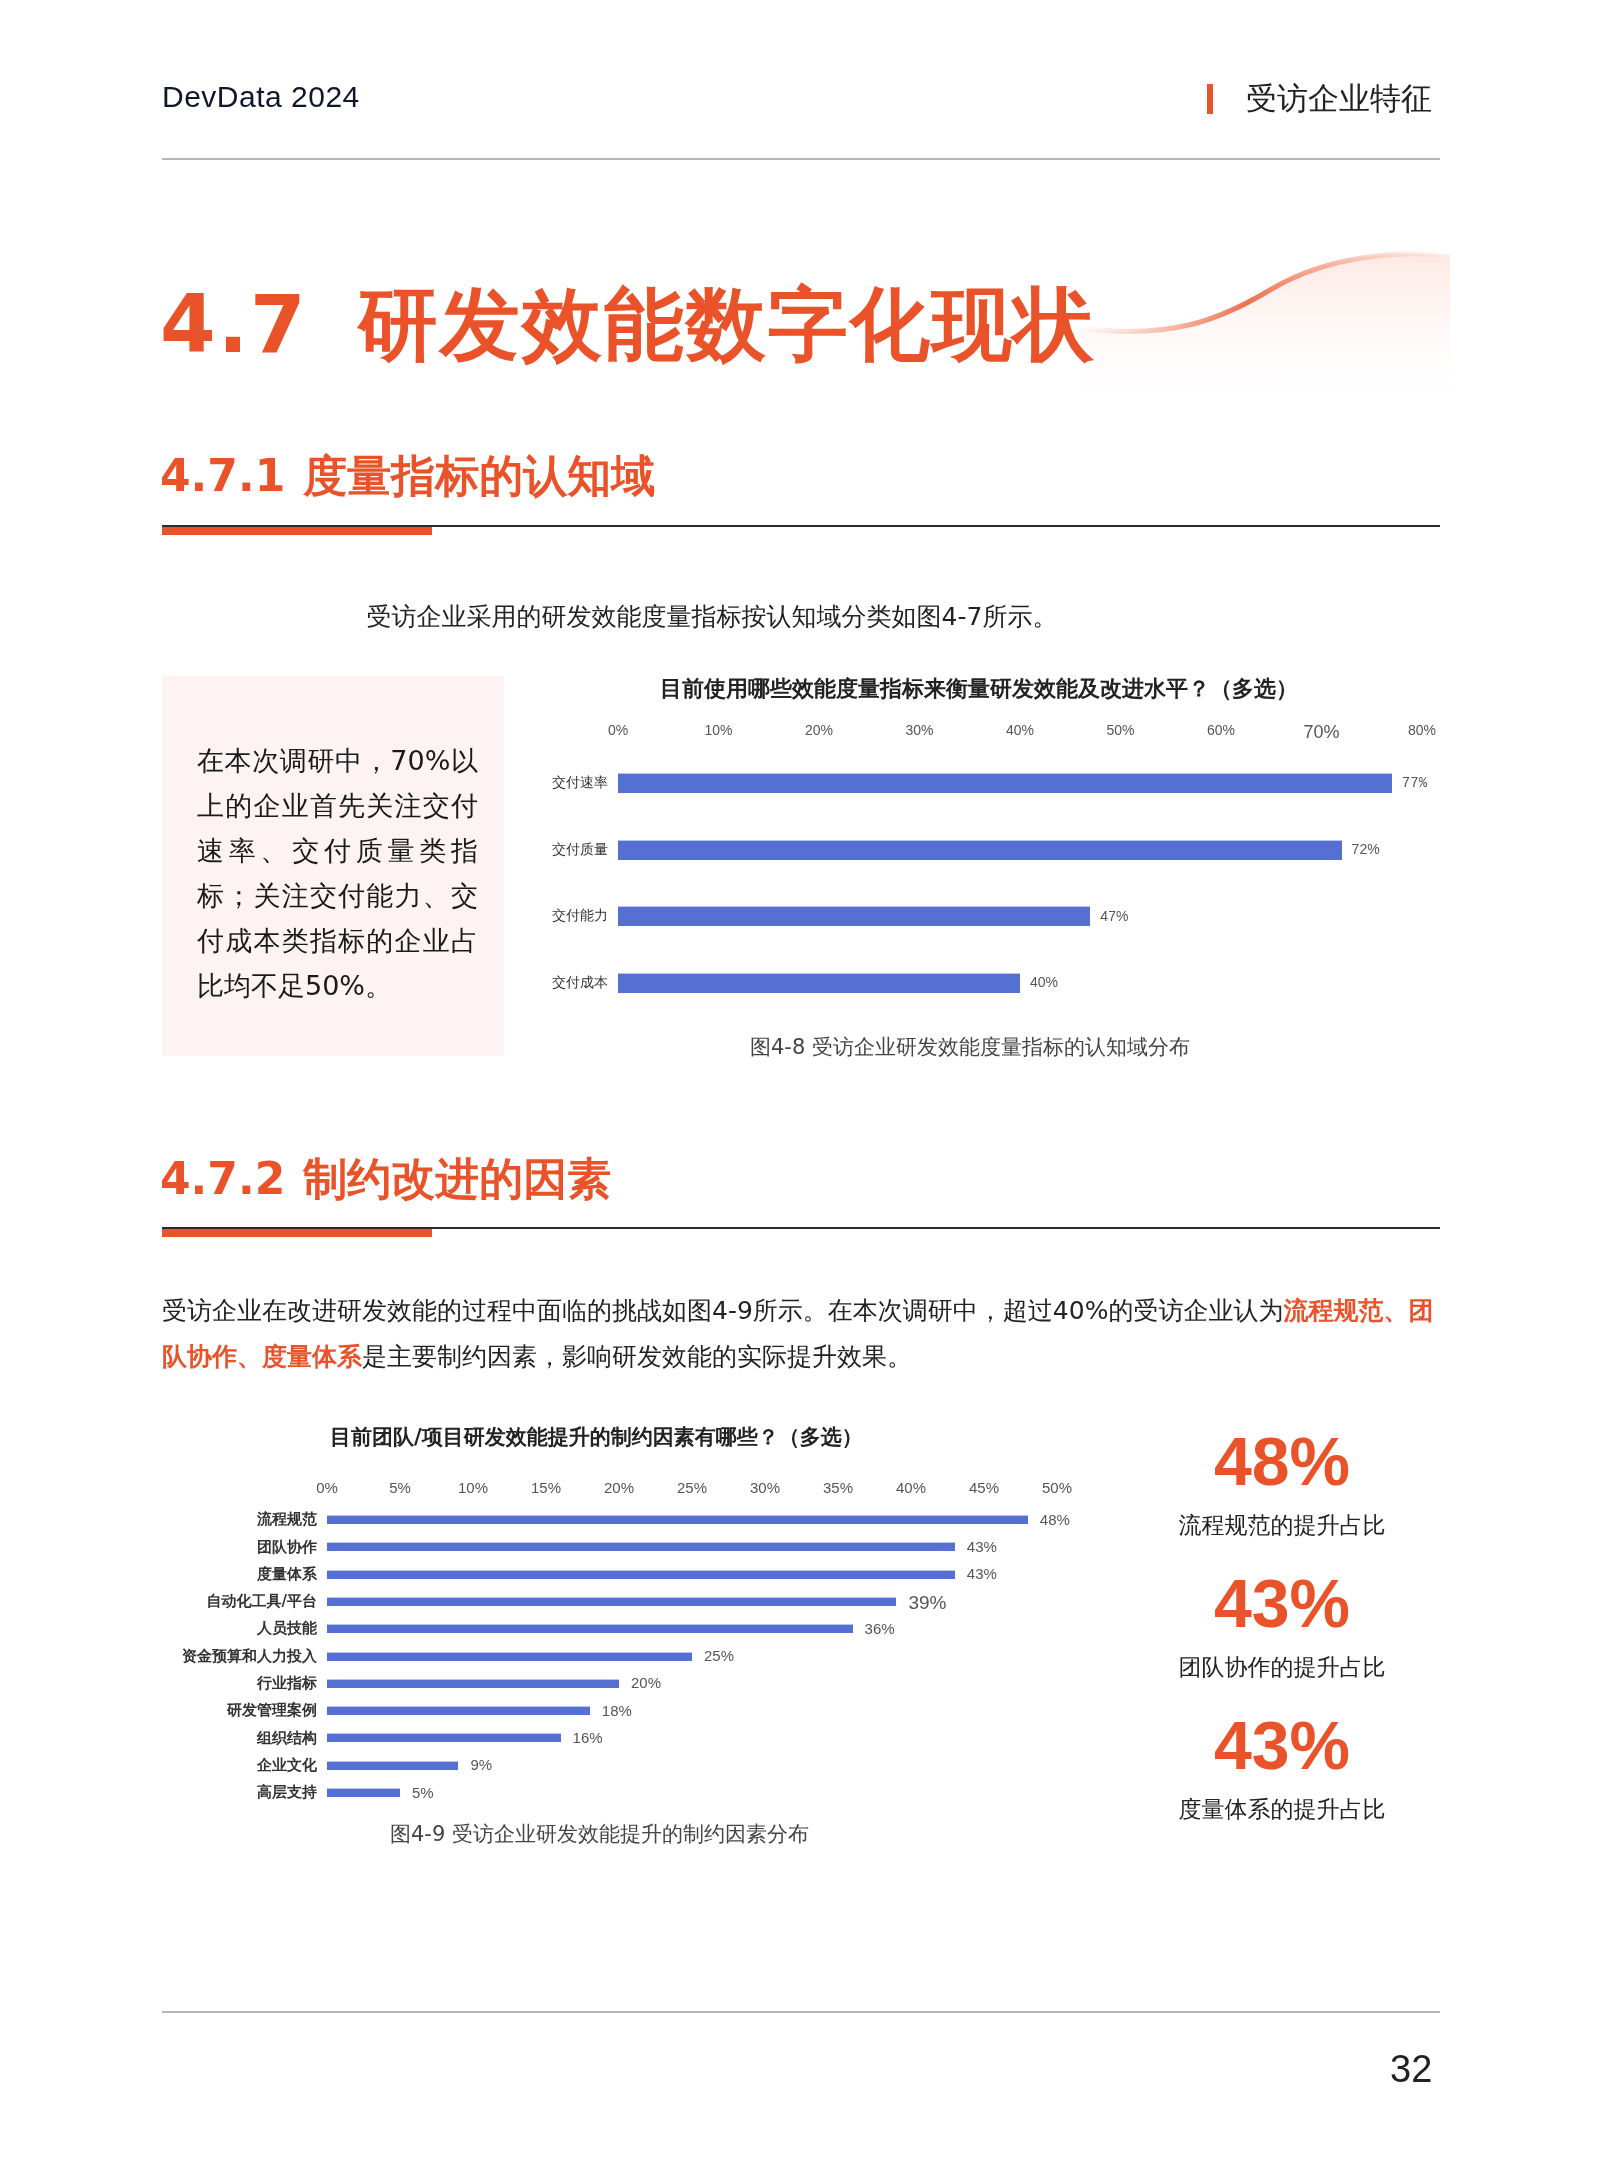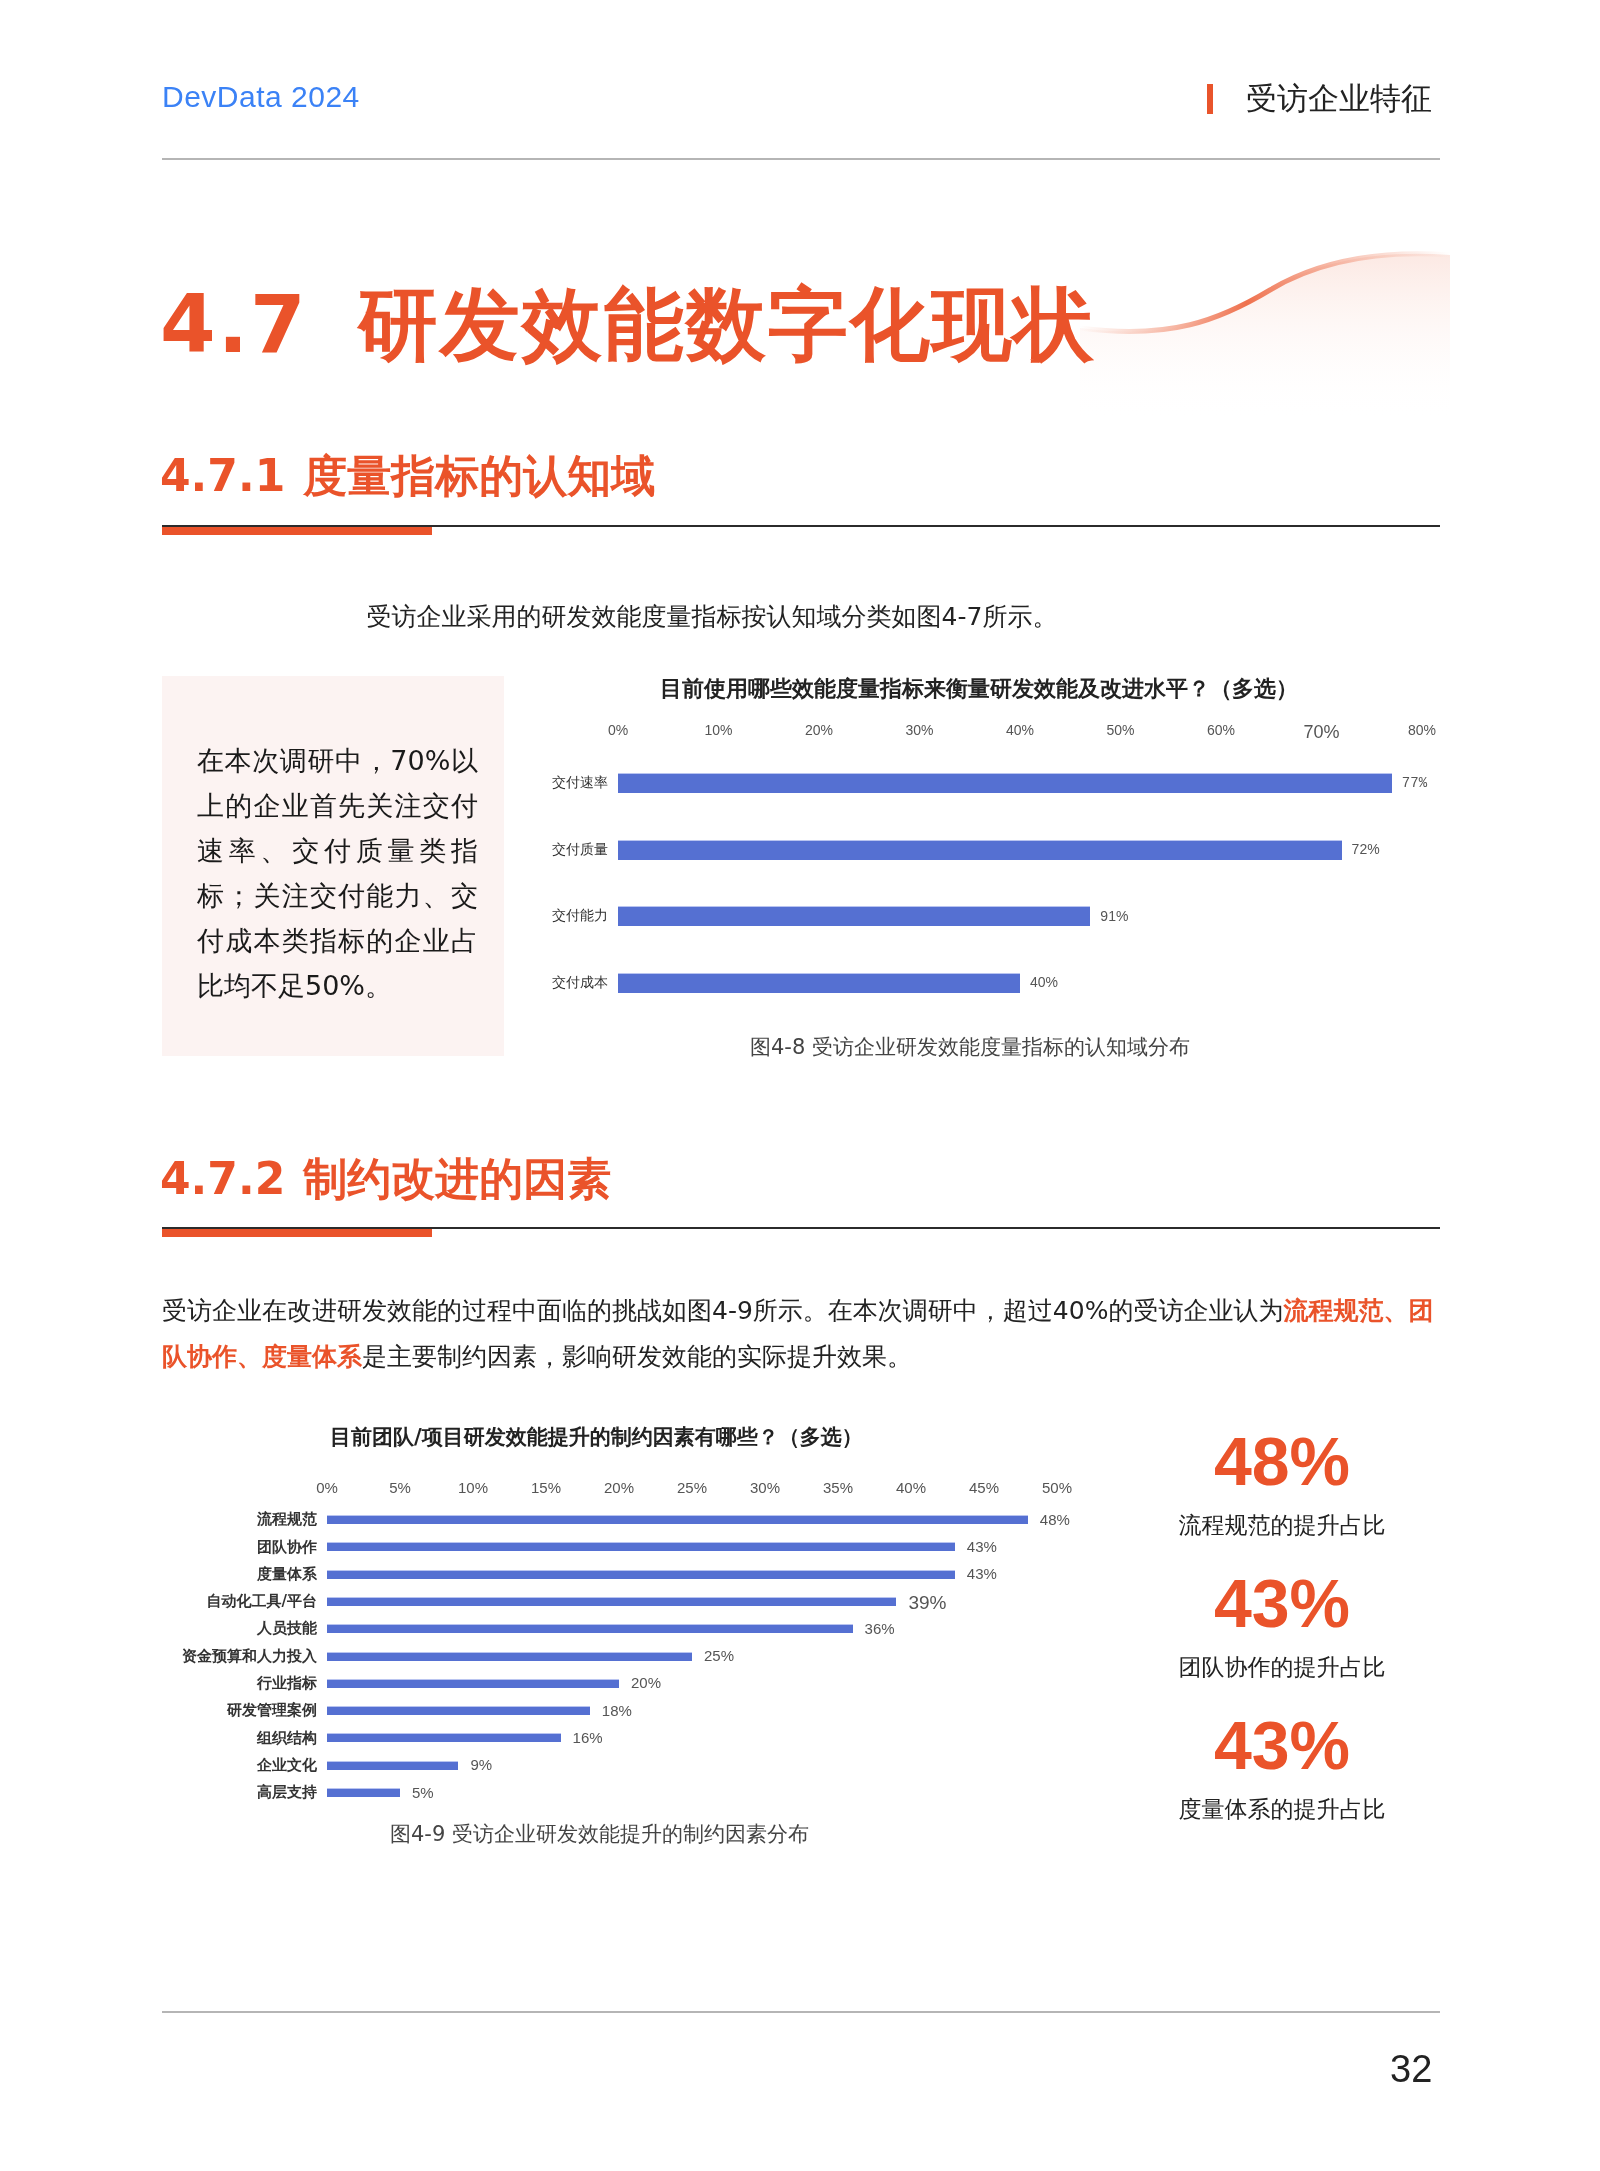--- a/index.html
+++ b/index.html
@@ -1,21 +1,21 @@
 <!DOCTYPE html>
 <html><head>
 <meta charset="utf-8">
 <style>
   * { box-sizing: border-box; margin: 0; padding: 0; }
   html, body { width: 1600px; height: 2171px; background: #ffffff; }
   body { position: relative; font-family: "DejaVu Sans", "Liberation Sans", sans-serif; color: #1a1a1a; overflow: hidden; }
   .abs { position: absolute; }
 
   
-  .hdr-left { left: 162px; top: 80px; font-size: 30px; color: #3b82f6; font-family: "Liberation Sans", sans-serif; letter-spacing: 0.5px; }
+  .hdr-left { left: 162px; top: 80px; font-size: 30px; color: #0f172a; font-family: "Liberation Sans", sans-serif; letter-spacing: 0.5px; }
   .hdr-bar { left: 1207px; top: 84px; width: 6px; height: 30px; background: #e9542b; }
   .hdr-right { left: 1246px; top: 78px; font-size: 31px; color: #222; }
   .hdr-rule { left: 162px; top: 158px; width: 1278px; height: 2px; background: #b5b5b5; }
 
   
   .swoosh { left: 1060px; top: 230px; width: 420px; height: 200px; }
 
   
   .h1 { left: 160px; top: 272px; font-size: 80px; font-weight: bold; color: #ea532a; letter-spacing: 2px; white-space: nowrap; }
   .h1 .num { margin-right: 50px; }
@@ -103,21 +103,21 @@
       <div class="abs tick" style="left: 1321.5px; top: 722px; font-size: 18px;">70%</div>
       <div class="abs tick" style="left: 1422px; top: 722px; font-size: 14px;">80%</div>
       <div class="abs cat1" style="left: 488px; top: 774.32px;">交付速率</div>
       <div class="abs bar" style="left: 618px; top: 773px; width: 773.85px; height: 20px; background: rgb(85, 112, 210);"></div>
       <div class="abs val" style="left: 1401.85px; top: 774.6px; font-size: 14px; font-family: Liberation Mono, monospace;">77%</div>
       <div class="abs cat1" style="left: 488px; top: 840.82px;">交付质量</div>
       <div class="abs bar" style="left: 618px; top: 839.5px; width: 723.6px; height: 20px; background: rgb(85, 112, 210);"></div>
       <div class="abs val" style="left: 1351.6px; top: 841.1px; font-size: 14px;">72%</div>
       <div class="abs cat1" style="left: 488px; top: 907.32px;">交付能力</div>
       <div class="abs bar" style="left: 618px; top: 906px; width: 472.35px; height: 20px; background: rgb(85, 112, 210);"></div>
-      <div class="abs val" style="left: 1100.35px; top: 907.6px; font-size: 14px;">91%</div>
+      <div class="abs val" style="left: 1100.35px; top: 907.6px; font-size: 14px;">47%</div>
       <div class="abs cat1" style="left: 488px; top: 973.82px;">交付成本</div>
       <div class="abs bar" style="left: 618px; top: 972.5px; width: 402px; height: 20px; background: rgb(85, 112, 210);"></div>
       <div class="abs val" style="left: 1030px; top: 974.1px; font-size: 14px;">40%</div>
     </div>
   <div class="abs caption" style="left:750px; top:1033px;">图4-8 受访企业研发效能度量指标的认知域分布</div>
 </div>
 
 <div class="abs h2" style="top:1150px;">
   <span class="num">4.7.2</span><span>制约改进的因素</span>
 </div>

